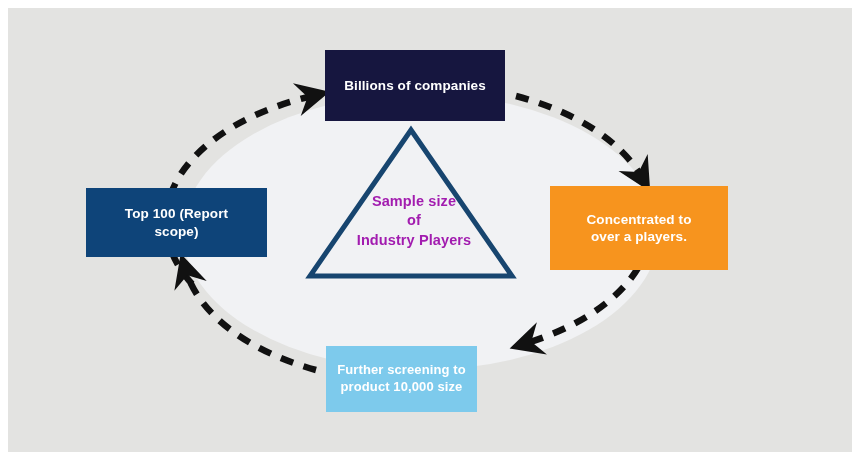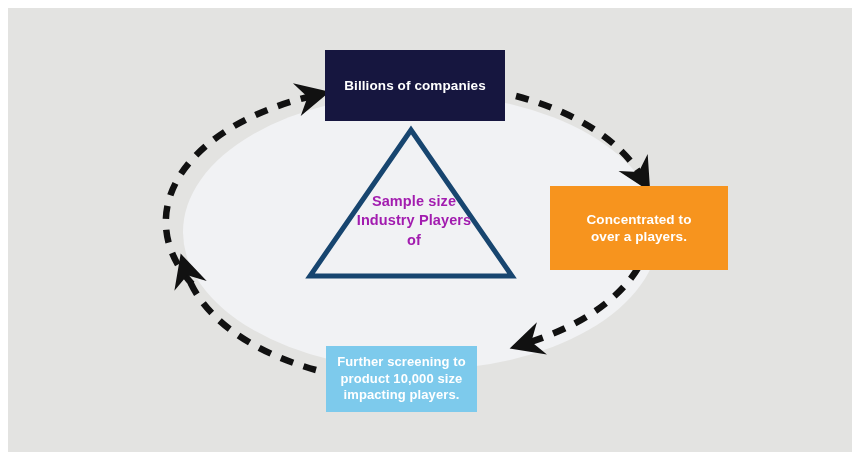--- a/index.html
+++ b/index.html
@@ -104,37 +104,42 @@
 
     <path d="M 638 268 A 236 136 0 0 1 527 343" fill="none" stroke="#111111" stroke-width="6.5" stroke-dasharray="13 11" stroke-linecap="butt" marker-end="url(#arrowhead)"></path>
 
     <path d="M 316 370 A 236 136 0 0 1 186 271" fill="none" stroke="#111111" stroke-width="6.5" stroke-dasharray="13 11" stroke-linecap="butt" marker-end="url(#arrowhead)"></path>
 
     <polygon points="411,130 512,276 310,276" fill="#f1f2f4" stroke="#17456f" stroke-width="5" stroke-linejoin="miter"></polygon>
   </svg>
 
   <div class="triangle-text">
     <span>Sample size</span>
+    <span>of</span>
     <span>Industry Players</span>
-    <span>of</span>
   </div>
 
   <div class="node-box" id="node-billions">
     <span class="node-label">Billions of companies</span>
   </div>
 
   <div class="node-box" id="node-concentrated">
     <span class="node-label">
       <span>Concentrated to</span><br>
       <span>over a players.</span>
     </span>
   </div>
 
   <div class="node-box" id="node-screening">
     <span class="node-label">
       <span>Further screening to</span><br>
       <span>product 10,000 size</span><br>
-      <span>impacting players.</span>
     </span>
   </div>
 
+  <div class="node-box" id="node-top100">
+    <span class="node-label">
+      <span>Top 100 (Report</span><br>
+      <span>scope)</span>
+    </span>
+  </div>
 
 </div>
 
 </body></html>

